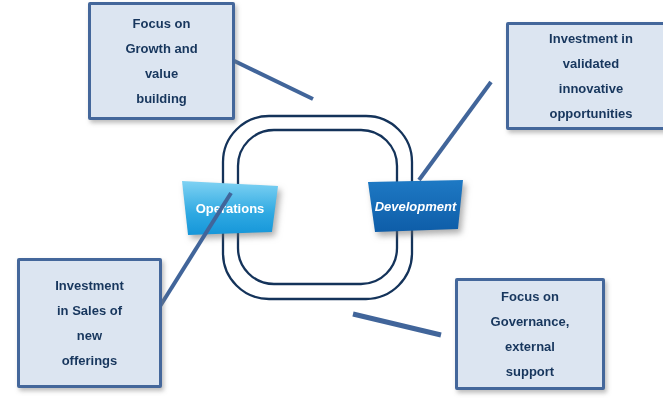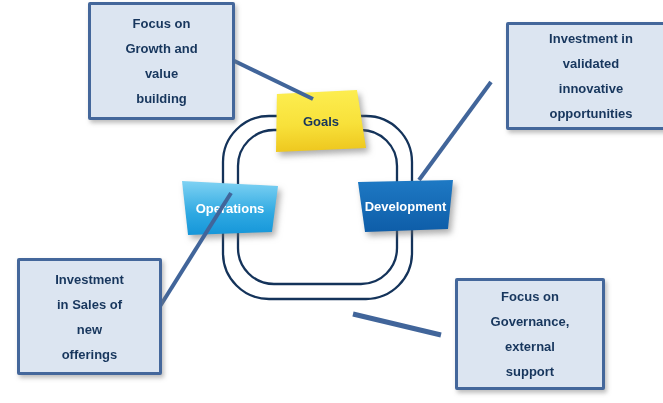--- a/index.html
+++ b/index.html
@@ -21,56 +21,51 @@
     white-space:pre-line;
   }
   .node.yellow { background:linear-gradient(178deg, var(--yellow-light) 0%, #f8e13a 55%, var(--yellow-dark) 100%); color:var(--navy-text); }
   .node.sky    { background:linear-gradient(180deg, var(--sky-light) 0%, #2fa9e2 60%, var(--sky-dark) 100%); color:var(--node-text-light); }
   .node.blue   { background:linear-gradient(180deg, var(--blue-light) 0%, var(--blue-dark) 100%); color:var(--node-text-light); }
 
   #node-goals     { left:276px; top:90px;  width:90px; height:62px; }
   #node-goals .node      { clip-path:polygon(1% 6.5%, 90% 0%, 100% 93.5%, 0% 100%); }
   #node-operations{ left:182px; top:181px; width:96px; height:54px; }
   #node-operations .node { clip-path:polygon(0% 0%, 100% 9.3%, 93.7% 94.4%, 6.3% 100%); }
-  #node-development{ left:358px; top:180px; width:95px; height:52px; }
+  #node-development{ left:368px; top:180px; width:95px; height:52px;font-style:italic; }
   #node-development .node{ clip-path:polygon(0% 3.8%, 100% 0%, 94.7% 94.2%, 7.4% 100%); }
   #node-corporate { left:275px; top:256px; width:90px; height:66px; }
   #node-corporate .node  { clip-path:polygon(2.2% 4.5%, 97.8% 1.5%, 91.1% 93.9%, 6.7% 100%); }
 
   .callout {
     position:absolute; box-sizing:border-box;
     background:var(--callout-bg);
     border:3px solid var(--callout-border);
     border-radius:2px;
     box-shadow:2px 3px 4px rgba(125,125,125,.5);
     color:var(--navy-text);
     font-weight:bold; font-size:13px; line-height:25px;
     text-align:center; white-space:pre-line;
     display:flex; align-items:center; justify-content:center;margin-left:15px;
   }
   #callout-top-left     { left:73px;  top:2px;   width:147px; height:118px; }
   #callout-top-right    { left:491px; top:22px;  width:170px; height:108px; }
-  #callout-bottom-left  { left:2px;   top:258px; width:145px; height:117px; }
+  #callout-bottom-left  { left:2px;   top:258px; width:145px; height:130px; }
   #callout-bottom-right { left:440px; top:278px; width:150px; height:112px; }
 </style>
 </head>
 <body>
 
 <div id="stage">
 
   <svg class="layer" width="663" height="403" aria-hidden="true">
     <rect class="ring" x="223" y="116" width="189" height="183" rx="46"></rect>
     <rect class="ring" x="238" y="130" width="159" height="154" rx="36"></rect>
   </svg>
 
-  <div class="node-wrap" id="node-goals">
-    <div class="node yellow">
-      <span>Goals</span>
-    </div>
-  </div>
 
   <div class="node-wrap" id="node-operations">
     <div class="node sky">
       <span>Operations</span>
     </div>
   </div>
 
   <div class="node-wrap" id="node-development">
     <div class="node blue">
       <span>Development</span>

